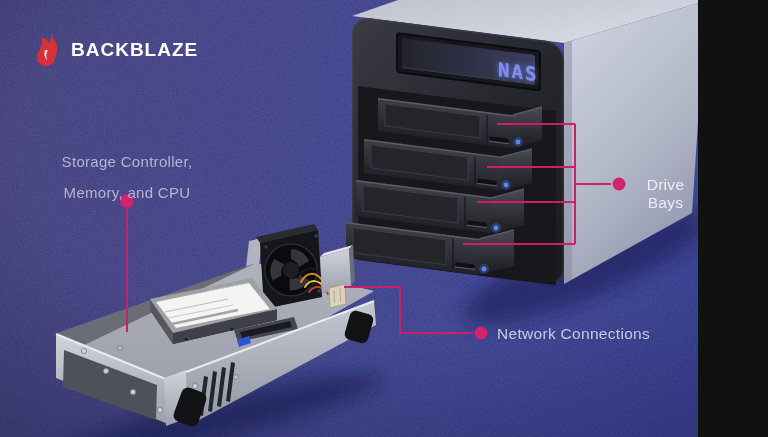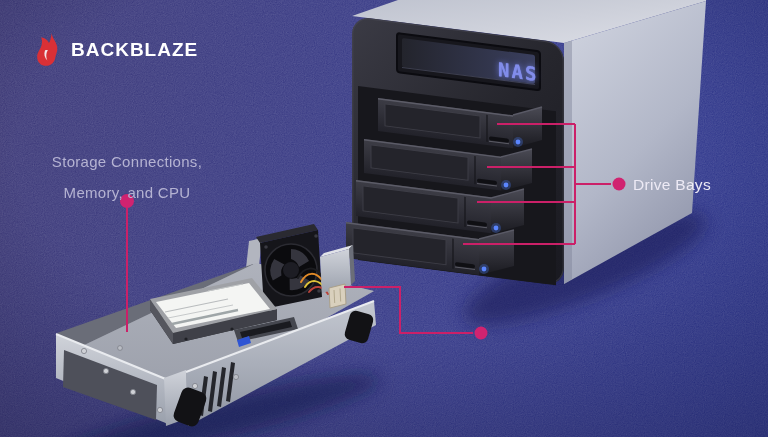--- a/index.html
+++ b/index.html
@@ -1,17 +1,17 @@
 <!DOCTYPE html>
 <html><head>
 <meta charset="utf-8">
 <style>
   html,body{margin:0;padding:0;background:#111;}
   #stage{
-    position:relative;width:768px;height:437px;overflow:hidden;
+    position:relative;width:698px;height:437px;overflow:hidden;
     font-family:"Liberation Sans", sans-serif;
     background:linear-gradient(100deg,#2f2b6e 0%, #2a2d7e 45%, #222c8c 100%);
   }
   #stage svg.scene{position:absolute;left:0;top:0;}
   .overlay{position:absolute;z-index:5;}
   .brand{
     left:33px;top:31px;display:flex;align-items:center;gap:9px;
   }
   .brand-text{
     color:#ffffff;font-size:19px;font-weight:800;letter-spacing:1px;
@@ -286,20 +286,21 @@
                C13.2,6.9 16.2,9 17.7,12.4 C19.2,9.6 20.1,5.8 20.5,1.5 Z"></path>
       <path fill="#f4f4f8" opacity=".92" d="M13.2,20.5 C11.8,24.5 12.6,28.6 15.8,31.6
                C13.9,26.6 14.6,23.2 16.4,20.2 C15.2,19.9 14.1,20 13.2,20.5 Z"></path>
     </svg>
     <span class="brand-text">BACKBLAZE</span>
   </div>
 
   <div class="overlay nas-display-text">NAS</div>
 
   <div class="overlay label label-storage">
-    <div>Storage Connections,</div>
+    <div>Storage Controller,</div>
     <div>Memory, and CPU</div>
   </div>
 
   <div class="overlay label label-drivebays">Drive Bays</div>
 
+  <div class="overlay label label-network">Network Connections</div>
 
 </div>
 
 </body></html>

